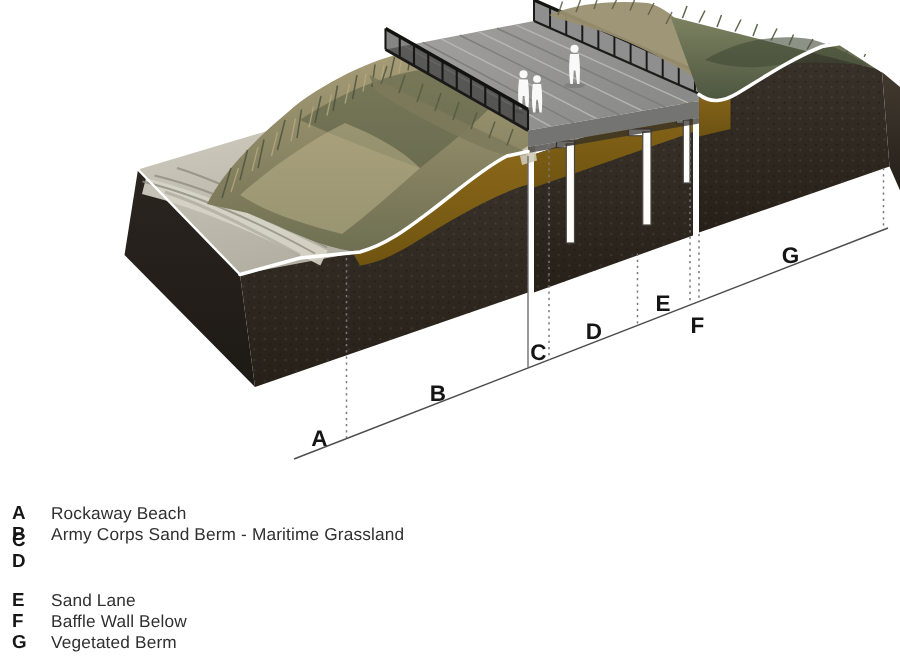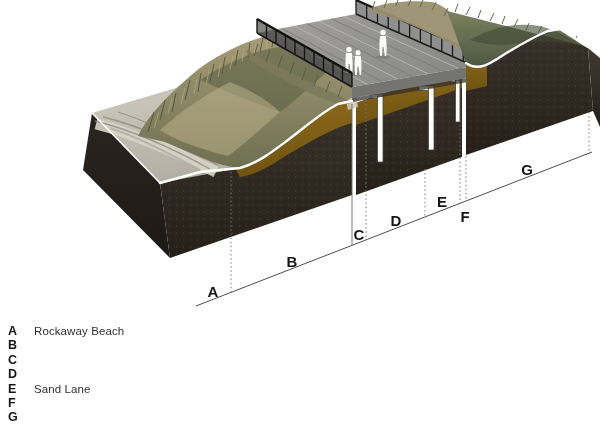--- a/index.html
+++ b/index.html
@@ -10,21 +10,21 @@
   .stage svg{position:absolute;left:0;top:0;}
   .legend{
     position:absolute;left:8px;top:324px;width:560px;
     color:#2e2e2e;font-size:11.5px;line-height:14.4px;
   }
   .legend-row{display:flex;align-items:baseline;height:14.4px;}
   .legend-letter{
     display:inline-block;width:26px;flex:0 0 26px;
     font-weight:bold;font-size:12.5px;color:#161616;
   }
-  .legend-label{color:#303030;letter-spacing:0.1px;}
+  .legend-label{color:#303030;letter-spacing:0.1px;margin-top:12px;}
   .dim-letter{
     font-family:"Liberation Sans","DejaVu Sans",sans-serif;
     font-weight:bold;font-size:15px;fill:#151515;
   }
 </style>
 </head>
 <body>
 
 <div class="stage">
 
@@ -192,31 +192,34 @@
   </g>
 </svg>
 
   <div class="legend">
     <div class="legend-row">
       <span class="legend-letter">A</span>
       <span class="legend-label">Rockaway Beach</span>
     </div>
     <div class="legend-row">
       <span class="legend-letter">B</span>
+      <span class="legend-label">Army Corps Sand Berm - Maritime Grassland</span>
     </div>
     <div class="legend-row">
       <span class="legend-letter">C</span>
     </div>
     <div class="legend-row">
       <span class="legend-letter">D</span>
     </div>
     <div class="legend-row">
       <span class="legend-letter">E</span>
       <span class="legend-label">Sand Lane</span>
     </div>
     <div class="legend-row">
       <span class="legend-letter">F</span>
+      <span class="legend-label">Baffle Wall Below</span>
     </div>
     <div class="legend-row">
       <span class="legend-letter">G</span>
+      <span class="legend-label">Vegetated Berm</span>
     </div>
   </div>
 </div>
 
 </body></html>

